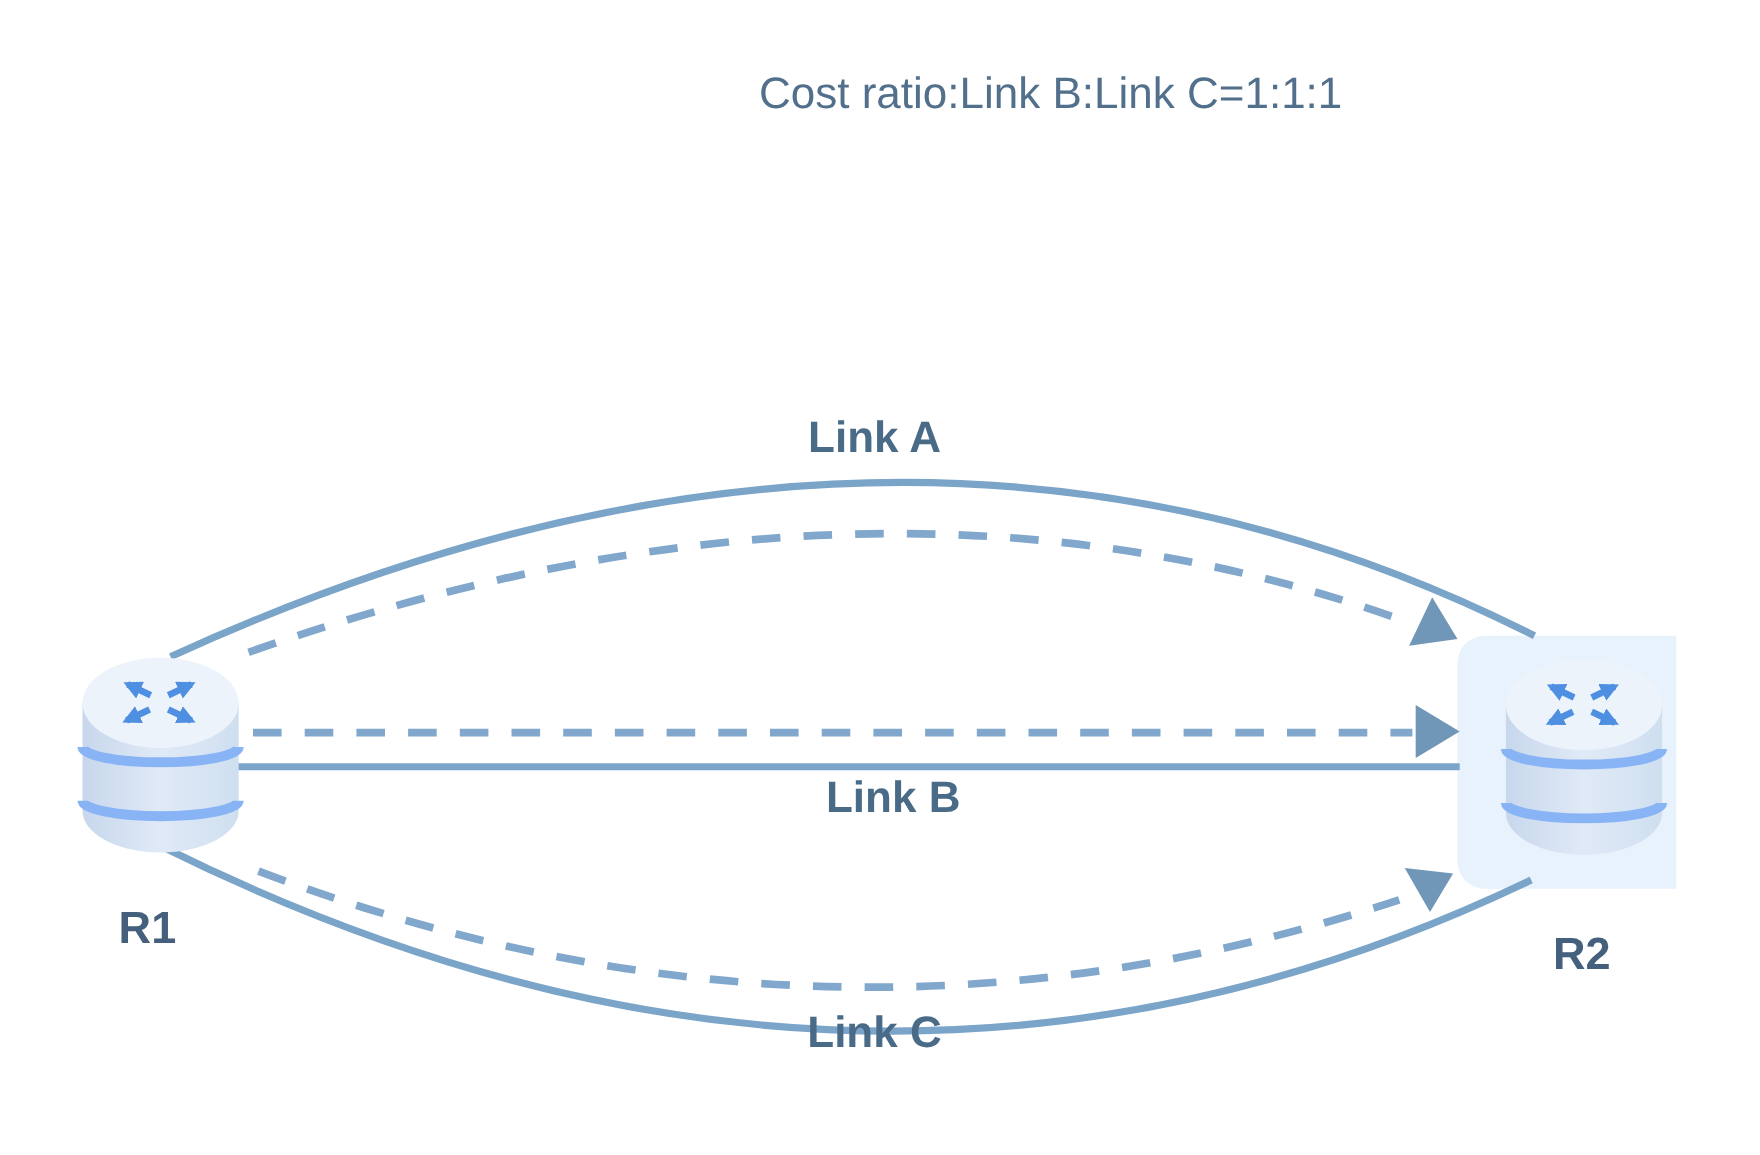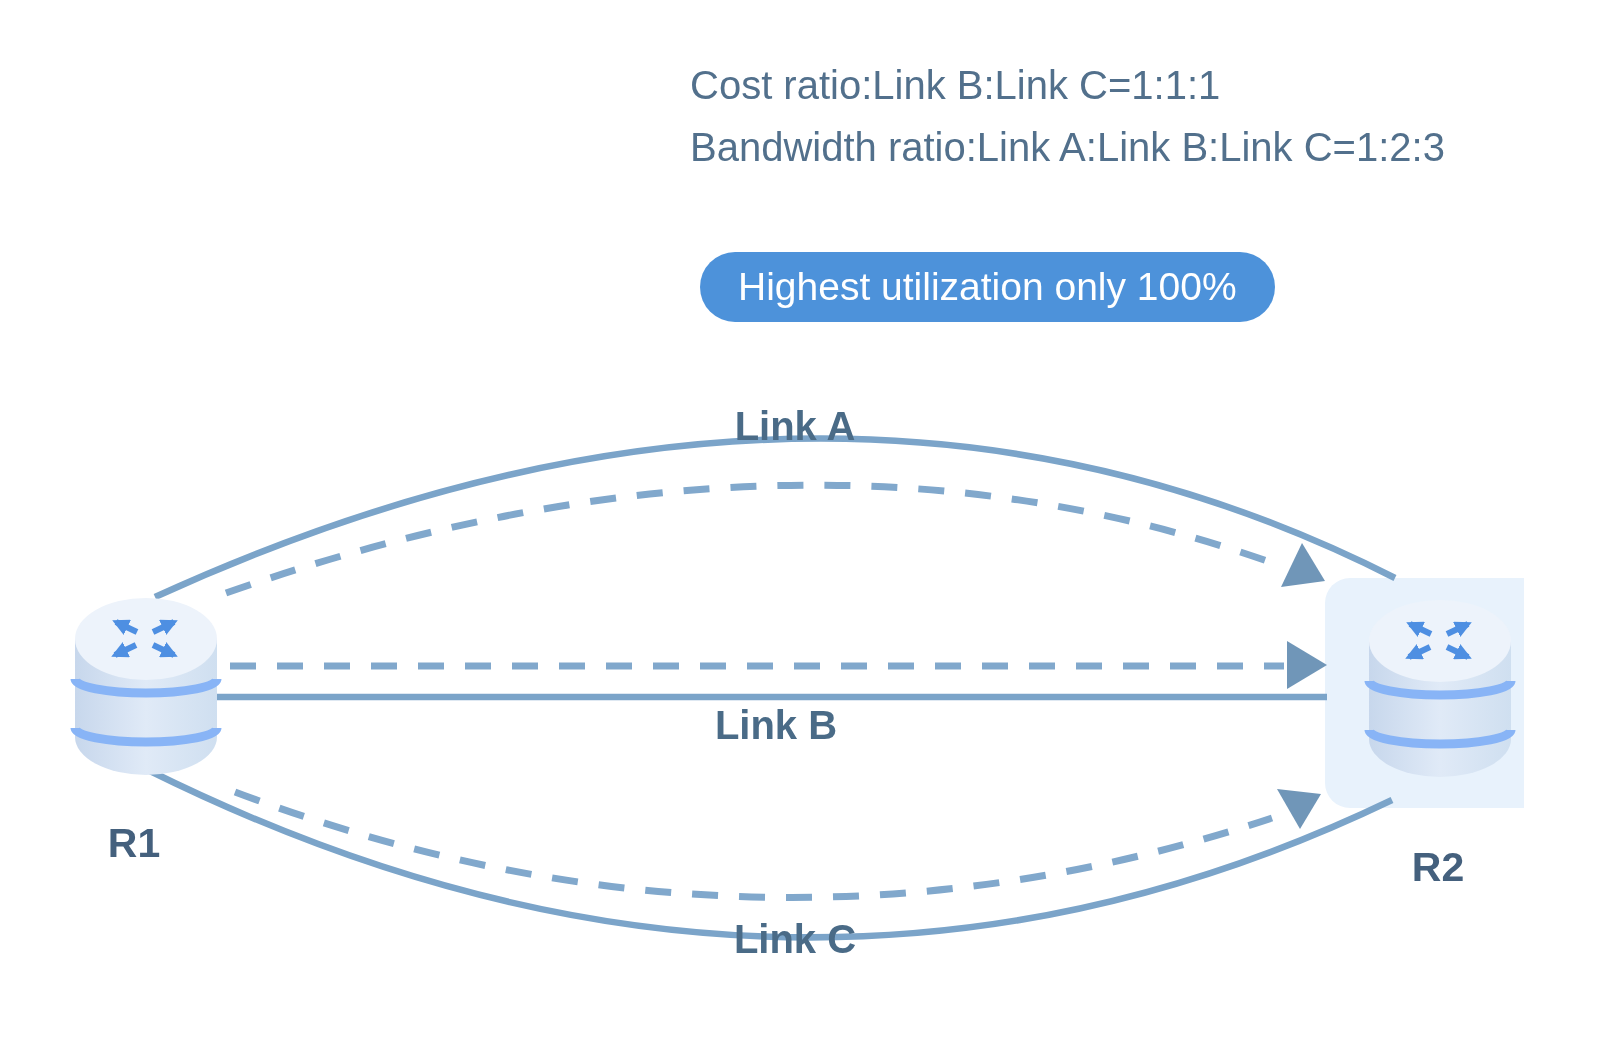--- a/index.html
+++ b/index.html
@@ -95,24 +95,22 @@
 
     <path class="link-line" d="M148,770 Q791,1089 1392,800"></path>
     <path class="traffic-dash" d="M235,792 Q756,989 1272,818"></path>
     <polygon class="arrow-head" points="1277,789 1321,794 1300,829"></polygon>
 
     <use href="#router-cyl"></use>
     <use href="#router-cyl" x="1294" y="2"></use>
   </svg>
 
   <div class="abs hdr-line" style="top:62px">Cost ratio:Link B:Link C=1:1:1</div>
-  <div class="abs hdr-line" style="top:124px">Bandwidth ratio:Link A:Link B:Link C=1:2:3</div>
 
-  <div class="abs badge">Highest utilization only 100%</div>
 
-  <div class="abs link-label" style="left:795px;top:404px">Link A</div>
-  <div class="abs link-label" style="left:776px;top:703px">Link B</div>
+  <div class="abs link-label" style="left:795px;top:376px">Link A</div>
+  <div class="abs link-label" style="left:812px;top:703px">Link B</div>
   <div class="abs link-label" style="left:795px;top:917px">Link C</div>
 
   <div class="abs node-label" style="left:134px;top:820px">R1</div>
   <div class="abs node-label" style="left:1438px;top:844px">R2</div>
 
 </div>
 
 </body></html>

